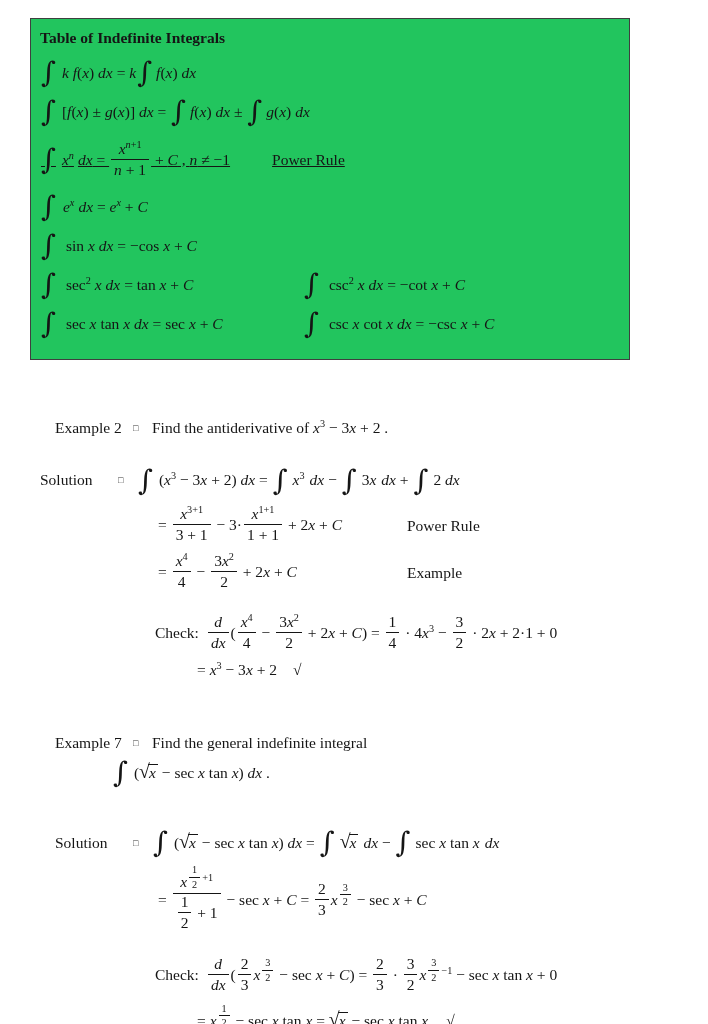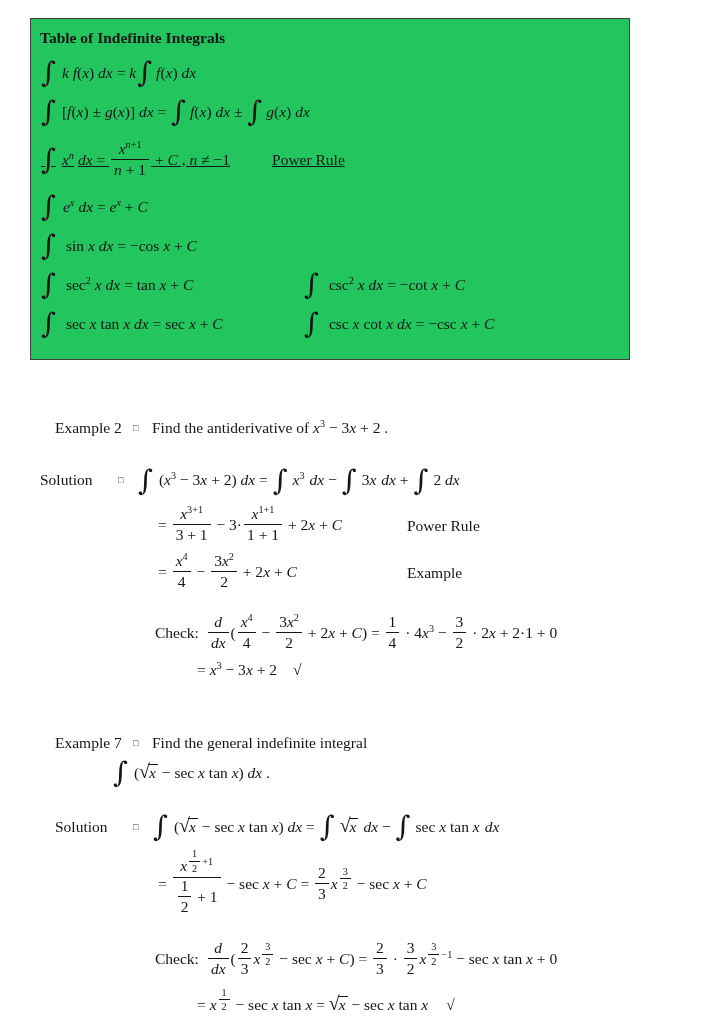--- a/index.html
+++ b/index.html
@@ -48,21 +48,21 @@
   .display-row{margin-left:112px;}
   
   #example2{margin-top:58px;}
   #ex2-solution{margin-top:30px;margin-left:40px;}
   #ex2-step1{margin-top:12px;}
   #ex2-step2{margin-top:8px;}
   #ex2-check{margin-top:22px;}
   #ex2-final{margin-top:6px;}
   #example3{margin-top:52px;}
   #ex3-display{margin-top:8px;}
-  #ex3-solution{margin-top:28px;}
+  #ex3-solution{margin-top:44px;}
   #ex3-step{margin-top:10px;}
   #ex3-check{margin-top:22px;}
   #ex3-final{margin-top:8px;}
 </style>
 </head>
 <body>
 
 <div class="table-box">
   <div class="table-title">Table of Indefinite Integrals</div>
   <div class="trow two">

